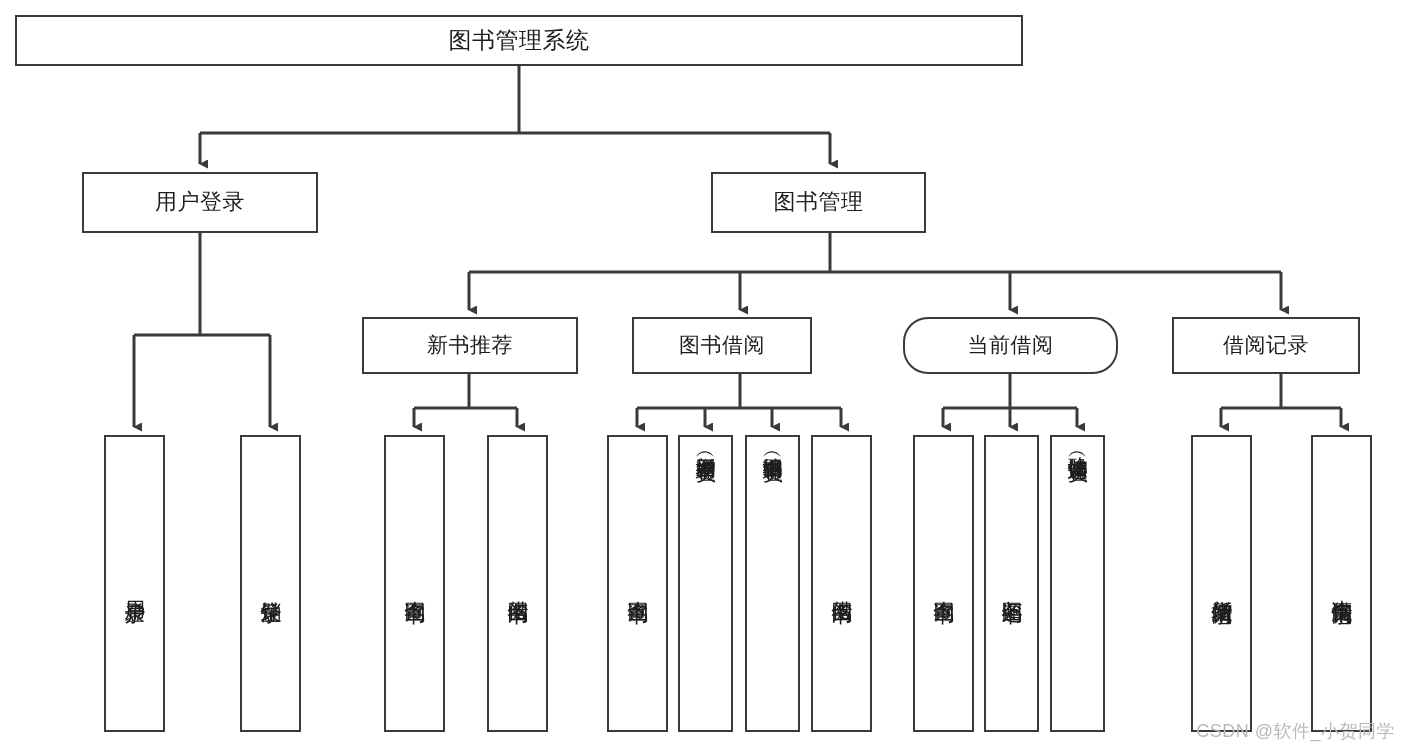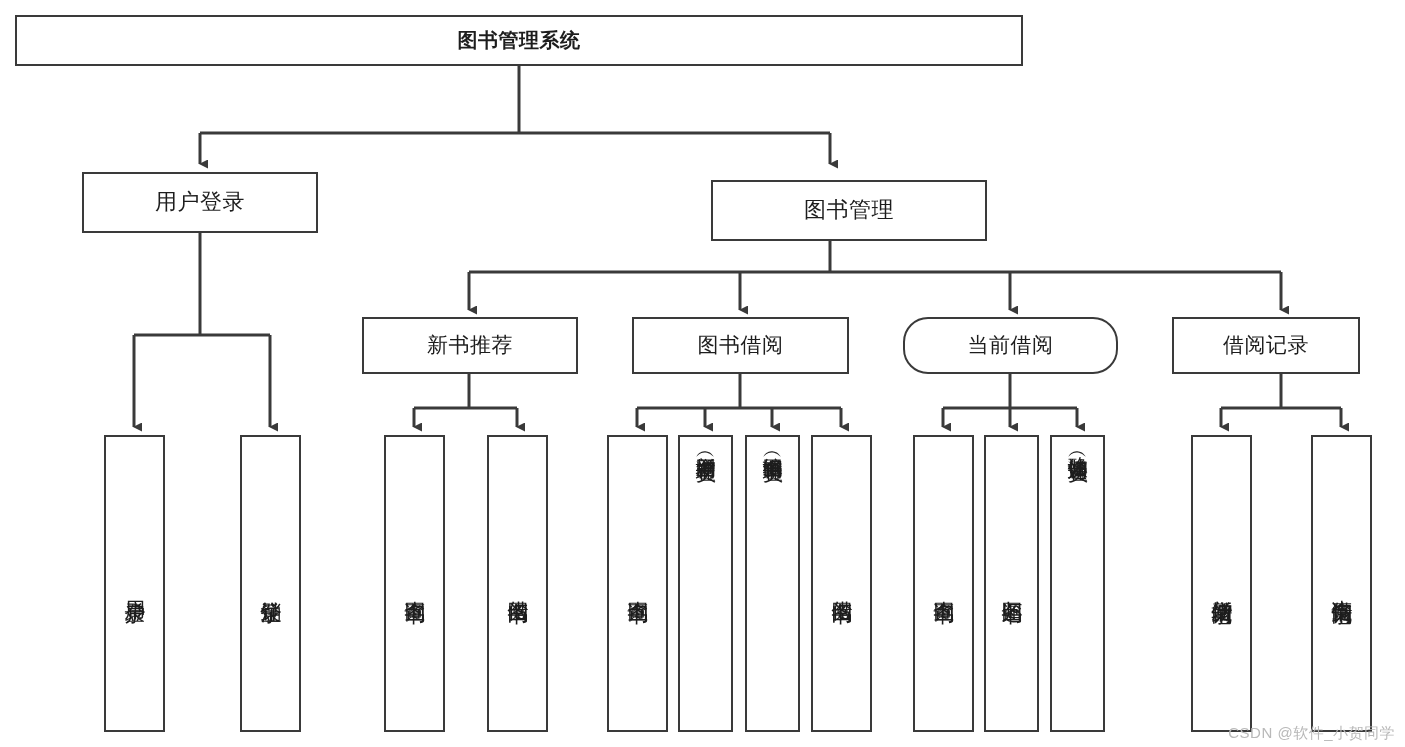--- a/index.html
+++ b/index.html
@@ -34,21 +34,21 @@
     justify-content: center;
     color: #1d1d1d;
     z-index: 2;
   }
   .node-label {
     display: block;
     text-align: center;
     line-height: 1.28;
     letter-spacing: 0.5px;
   }
-  .node.root .node-label { font-size: 20px; font-weight: bold; }
+  .node.root .node-label { font-size: 23px; }
   .node.level1 .node-label { font-size: 22px; }
   .node.level2 .node-label { font-size: 21px; text-align: center; }
   .node.leaf {
     align-items: flex-start;
     padding-top: 4px;
   }
   .node.leaf .node-label {
     writing-mode: vertical-rl;
     text-orientation: upright;
     font-size: 21px;
@@ -59,21 +59,21 @@
   }
   .node.leaf.tall-text .node-label { font-size: 20px; }
   .node.leaf.mid .node-label {
     margin-top: auto;
     margin-bottom: auto;
   }
   .watermark {
     position: absolute;
     right: 10px;
     bottom: 4px;
-    font-size: 15px;
+    font-size: 18px;
     color: #b9b9b9;
     white-space: nowrap;
     z-index: 3;
     letter-spacing: 0.5px;
   }
 </style>
 </head>
 <body>
 
 <div id="canvas">
@@ -129,28 +129,28 @@
     </g>
   </svg>
 
   <div class="node root" style="left:15px; top:15px; width:1008px; height:51px;">
     <span class="node-label">图书管理系统</span>
   </div>
 
   <div class="node level1" style="left:82px; top:172px; width:236px; height:61px;">
     <span class="node-label">用户登录</span>
   </div>
-  <div class="node level1" style="left:711px; top:180px; width:276px; height:61px;">
+  <div class="node level1" style="left:711px; top:172px; width:215px; height:61px;">
     <span class="node-label">图书管理</span>
   </div>
 
   <div class="node level2" style="left:362px; top:317px; width:216px; height:57px;">
     <span class="node-label">新书推荐</span>
   </div>
-  <div class="node level2" style="left:632px; top:317px; width:217px; height:57px;">
+  <div class="node level2" style="left:632px; top:317px; width:180px; height:57px;">
     <span class="node-label">图书借阅</span>
   </div>
   <div class="node level2" style="left:903px; top:317px; width:215px; height:57px;border-radius:25px;">
     <span class="node-label">当前借阅</span>
   </div>
   <div class="node level2" style="left:1172px; top:317px; width:188px; height:57px;">
     <span class="node-label">借阅记录</span>
   </div>
 
   <div class="node leaf mid" style="left:104px; top:435px; width:61px; height:297px;">

